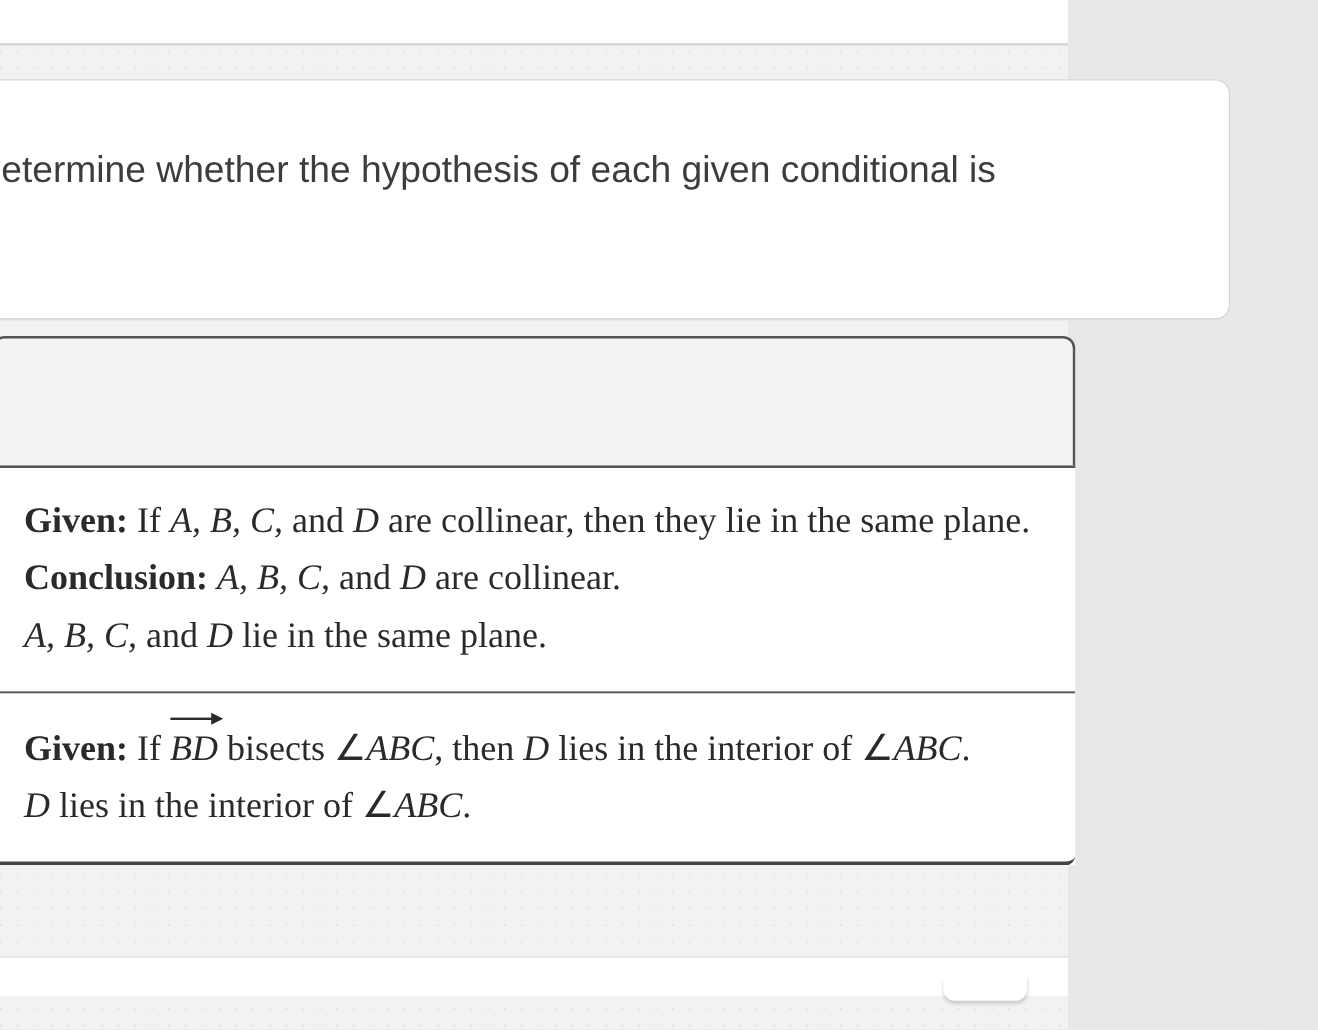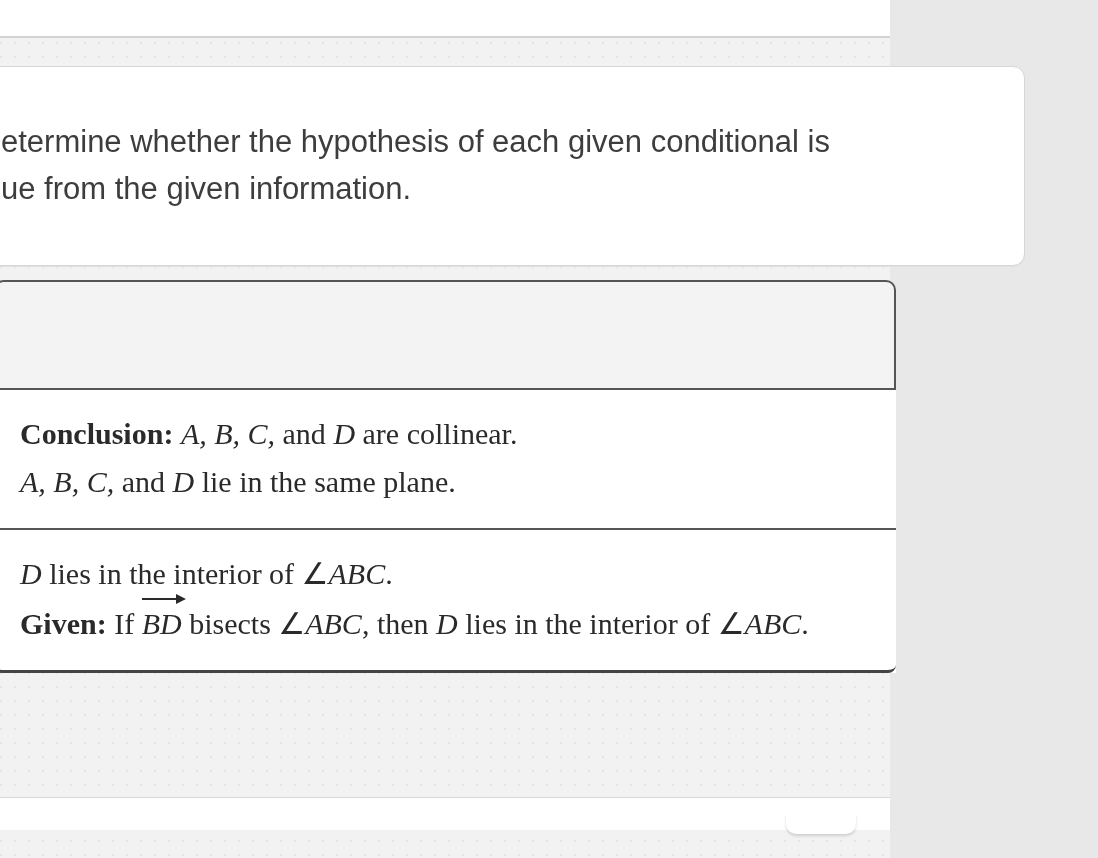--- a/index.html
+++ b/index.html
@@ -142,42 +142,44 @@
 </style>
 </head>
 <body>
 
 <div class="page-bg">
 
   <div class="top-bar"></div>
 
   <div class="instr-card">
     <div>etermine whether the hypothesis of each given conditional is</div>
-    <div>ue from the given information.</div>
   </div>
 
   <div class="band"></div>
 
   <div class="problems">
 
     <div class="problem">
+      <div>
+        <span class="bold">Given:</span><span> If </span><span class="it">A, B, C,</span><span> and </span><span class="it">D</span><span> are collinear, then they lie in the same plane.</span>
+      </div>
       <div>
         <span class="bold">Conclusion:</span><span> </span><span class="it">A, B, C,</span><span> and </span><span class="it">D</span><span> are collinear.</span>
       </div>
       <div>
         <span class="it">A, B, C,</span><span> and </span><span class="it">D</span><span> lie in the same plane.</span>
       </div>
     </div>
 
     <div class="problem">
       <div>
-        <span class="it">D</span><span> lies in the interior of </span><span class="angle">∠</span><span class="it">ABC</span><span>.</span>
+        <span class="bold">Given:</span><span> If </span><span class="ray">BD</span><span> bisects </span><span class="angle">∠</span><span class="it">ABC</span><span>, then </span><span class="it">D</span><span> lies in the interior of </span><span class="angle">∠</span><span class="it">ABC</span><span>.</span>
       </div>
       <div>
-        <span class="bold">Given:</span><span> If </span><span class="ray">BD</span><span> bisects </span><span class="angle">∠</span><span class="it">ABC</span><span>, then </span><span class="it">D</span><span> lies in the interior of </span><span class="angle">∠</span><span class="it">ABC</span><span>.</span>
+        <span class="it">D</span><span> lies in the interior of </span><span class="angle">∠</span><span class="it">ABC</span><span>.</span>
       </div>
     </div>
 
   </div>
 
   <div class="ledge"></div>
 
 </div>
 
 </body></html>

